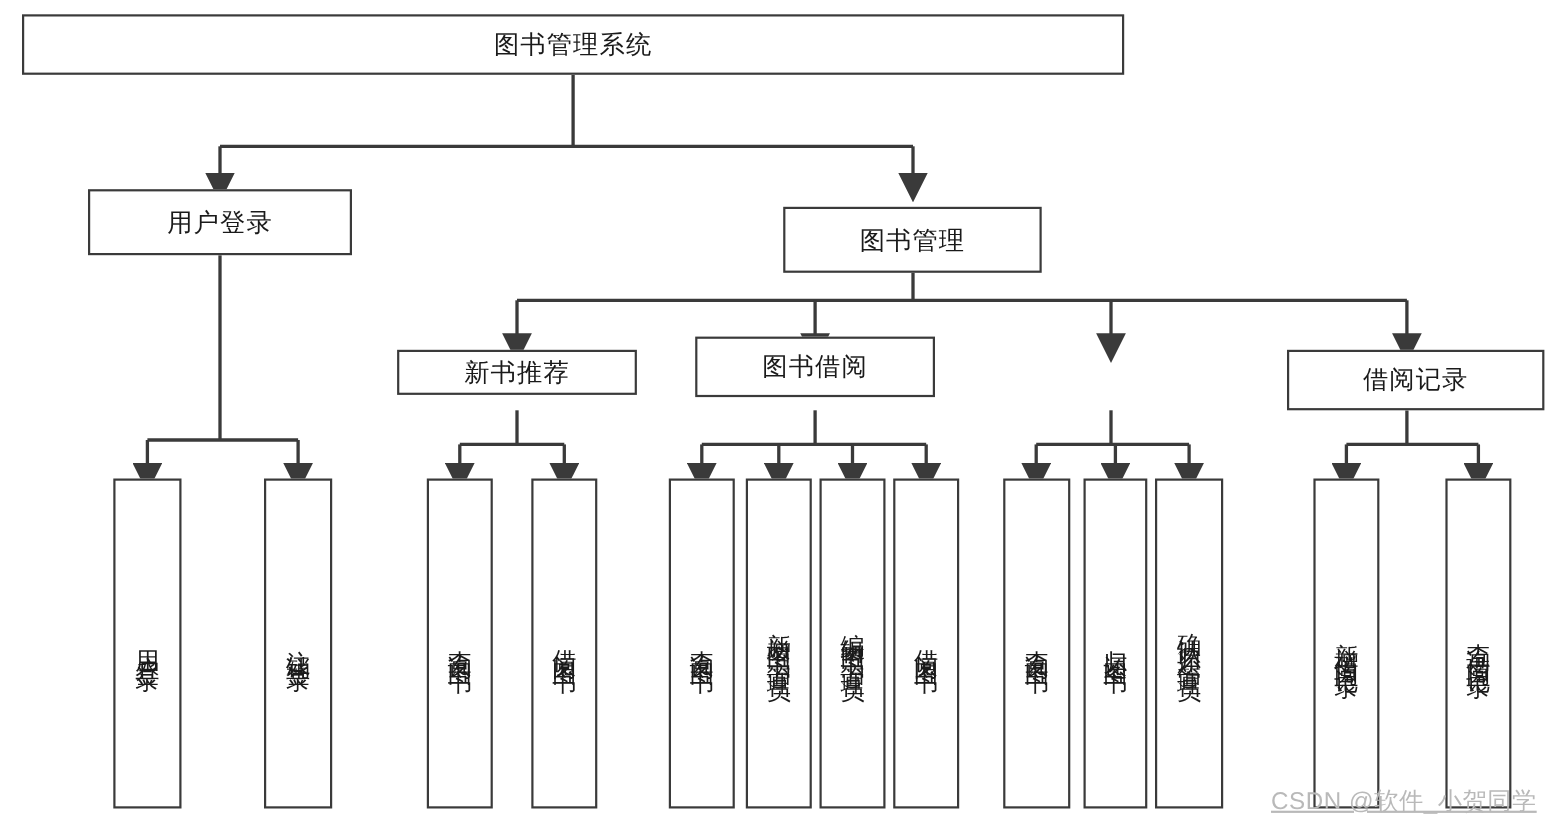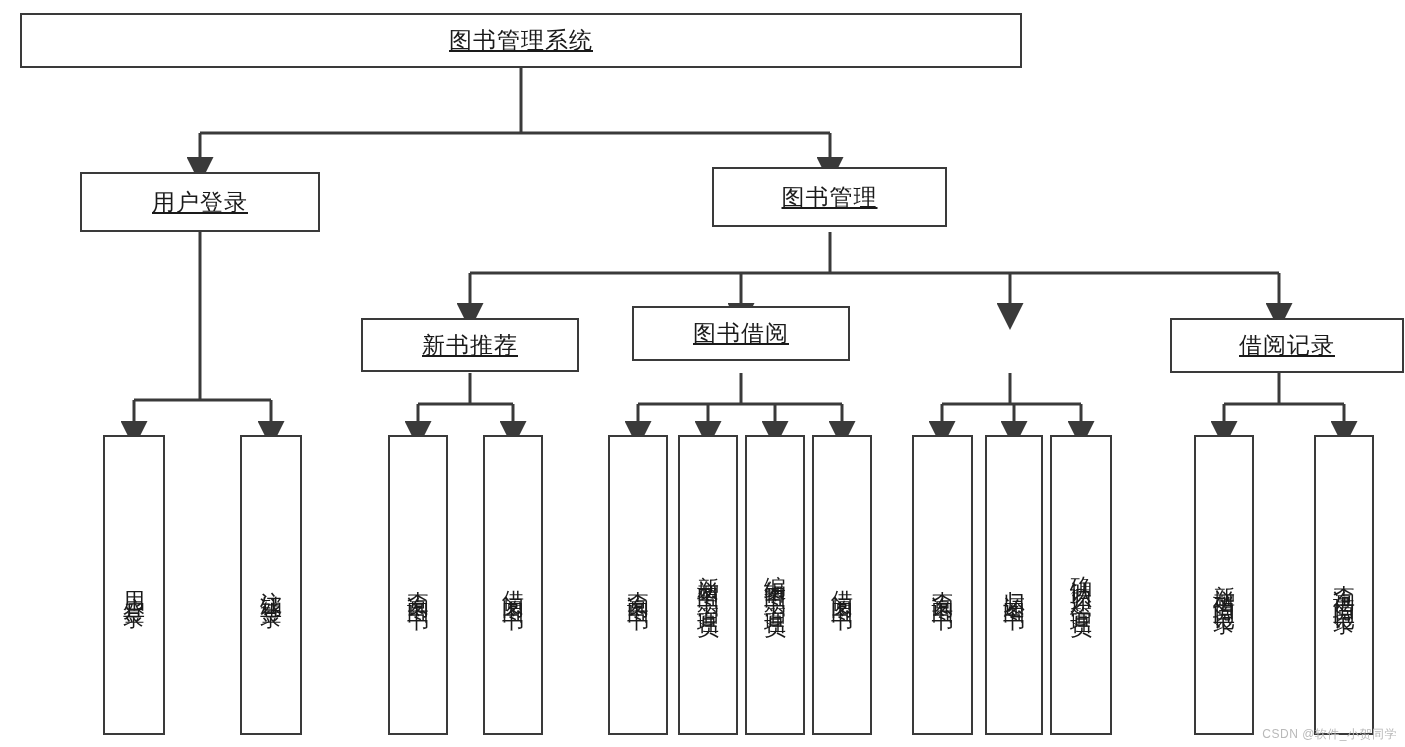--- a/index.html
+++ b/index.html
@@ -31,40 +31,40 @@
     background: #ffffff;
     border: 2.5px solid #3a3a3a;
     display: flex;
     align-items: center;
     justify-content: center;
     color: #1a1a1a;
   }
   .node.h {
     font-size: 23px;
     letter-spacing: 1px;
-    text-decoration: underline;
   }
   .node.leaf {
     font-size: 22px;
   }
   .node.leaf .vtext {
     writing-mode: vertical-rl;
     text-orientation: upright;
     letter-spacing: 6px;
     line-height: 1;
     white-space: nowrap;
   }
   .watermark {
     position: absolute;
     right: 8px;
     bottom: 4px;
-    font-size: 12px;
+    font-size: 22px;
     color: #b9b9b9;
     letter-spacing: 0.5px;
     white-space: nowrap;
+    text-decoration: underline;
   }
 </style>
 </head>
 <body>
 
 <div id="canvas">
 
   <svg class="edges" viewBox="0 0 1405 747">
     <defs>
       <marker id="arrow" markerWidth="9" markerHeight="9" refX="1" refY="4.5" orient="auto" markerUnits="strokeWidth">
@@ -115,25 +115,25 @@
     </g>
   </svg>
 
   <div class="node h" style="left:20px; top:13px; width:1002px; height:55px;">
     <span>图书管理系统</span>
   </div>
 
   <div class="node h" style="left:80px; top:172px; width:240px; height:60px;">
     <span>用户登录</span>
   </div>
-  <div class="node h" style="left:712px; top:167px; width:235px; height:60px;">
+  <div class="node h" style="left:712px; top:188px; width:235px; height:60px;">
     <span>图书管理</span>
   </div>
 
-  <div class="node h" style="left:361px; top:318px; width:218px; height:54px;">
+  <div class="node h" style="left:361px; top:318px; width:218px; height:41px;">
     <span>新书推荐</span>
   </div>
   <div class="node h" style="left:632px; top:306px; width:218px; height:55px;">
     <span>图书借阅</span>
   </div>
   <div class="node h" style="left:1170px; top:318px; width:234px; height:55px;">
     <span>借阅记录</span>
   </div>
 
   <div class="node leaf" style="left:103px; top:435px; width:62px; height:300px;">

